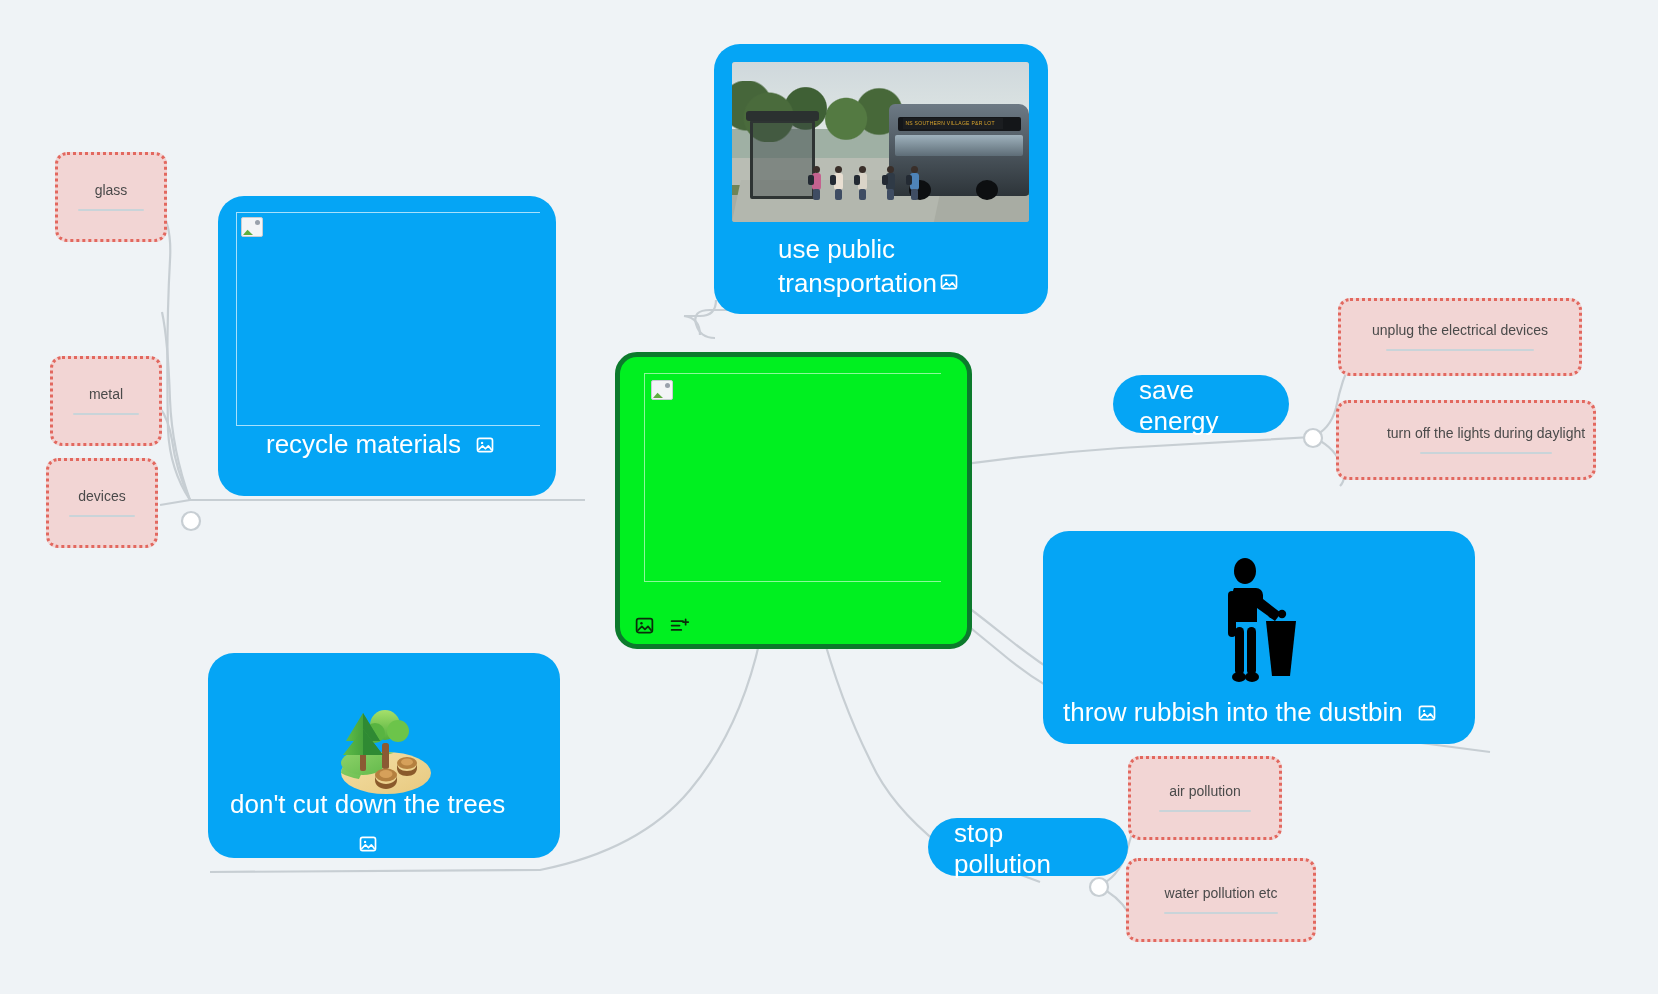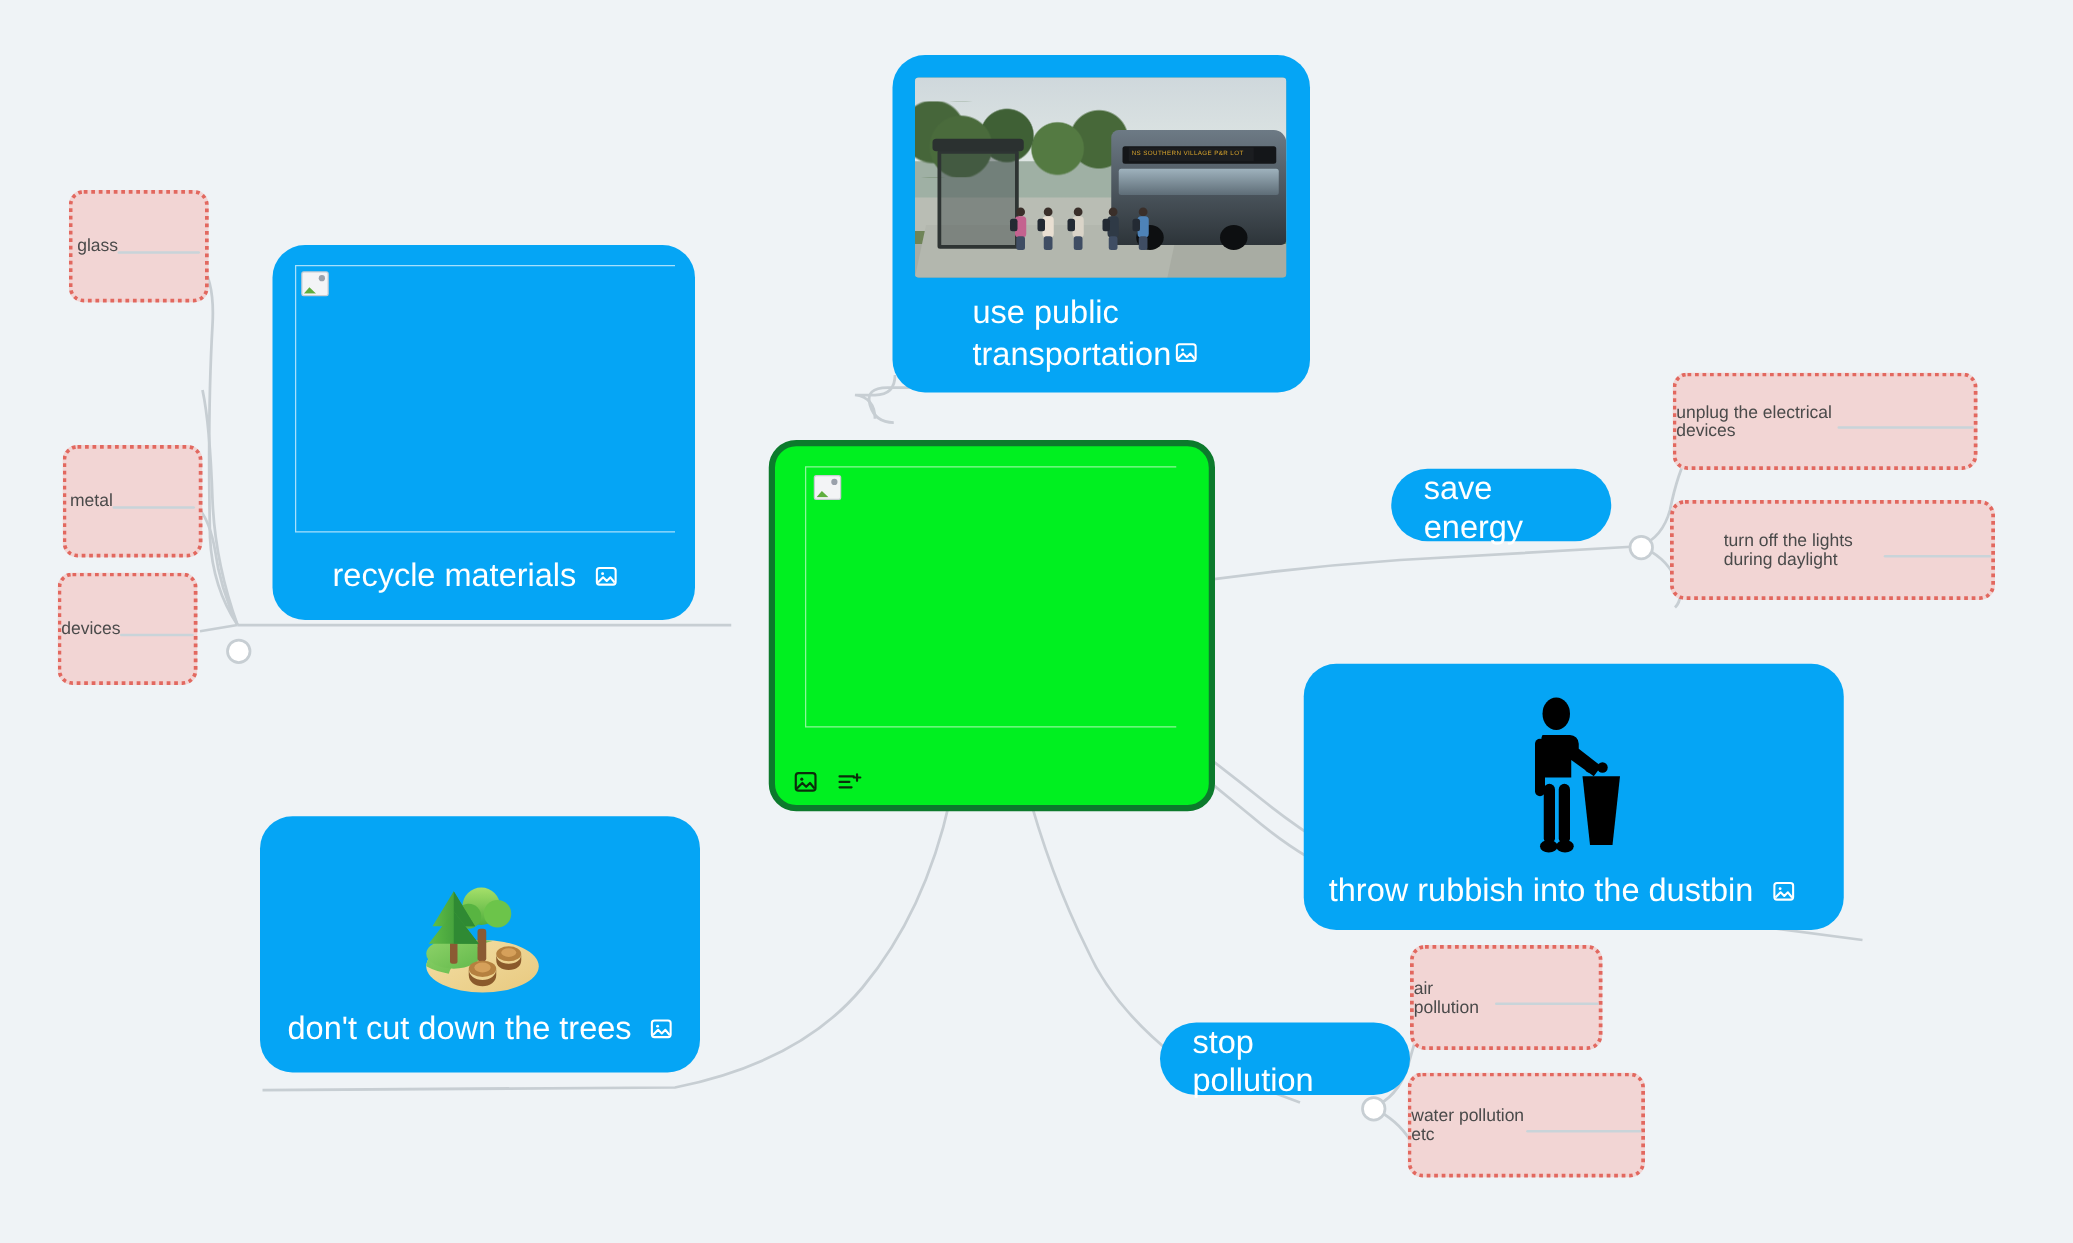--- a/index.html
+++ b/index.html
@@ -30,21 +30,21 @@
     background:#05a5f5;border-radius:999px;color:#fff;
     display:flex;justify-content:center;
     font-size:26px;padding:0 26px;
   }
 
   
   .leaf{
     background:#f2d5d4;
     border:3px dotted #e2685f;
     border-radius:12px;
-    display:flex;flex-direction:row;align-items:center;justify-content:center;
+    display:flex;flex-direction:column;align-items:center;justify-content:center;
     color:#4a4a4a;font-size:14px;
   }
   .leaf .leaf-text{line-height:1.1;}
   .leaf .leaf-rule{
     width:62%;height:2px;background:#c9d4d9;margin-top:10px;border-radius:2px;
   }
 
   
   .central{
     background:#00f020;
@@ -193,21 +193,21 @@
           <path d="M19 5v6M16 8h6" stroke-width="2"></path>
         </svg>
       </span>
     </div>
   </div>
 
   <div class="node card" style="left:218px;top:196px;width:338px;height:300px;">
     <div class="imgframe">
       <span class="broken" style="position:absolute;left:4px;top:4px;"></span>
     </div>
-    <div class="label" style="position:absolute;left:48px;bottom:20px;">
+    <div class="label" style="position:absolute;left:48px;bottom:36px;">
       <span>recycle materials</span>
       <span class="iconimg">
         <svg width="20" height="20" viewBox="0 0 24 24" fill="none" stroke="#ffffff" stroke-width="2">
           <rect x="3" y="4" width="18" height="16" rx="2.5"></rect>
           <circle cx="8.5" cy="9.5" r="1.4" fill="#ffffff" stroke="none"></circle>
           <path d="M4 18l5-5 3.5 3.5L16 13l4 5" stroke-linejoin="round"></path>
         </svg>
       </span>
     </div>
   </div>
@@ -382,21 +382,21 @@
           <path d="M68 72c0 5 4 8 10 8s10-3 10-8v5c0 5-4 8-10 8s-10-3-10-8z" fill="#8a5a2b"></path>
           <ellipse cx="78" cy="71" rx="6" ry="3.5" fill="#d6a05a"></ellipse>
         </g>
         <g>
           <ellipse cx="57" cy="84" rx="11" ry="6.5" fill="#b5803f"></ellipse>
           <path d="M46 84c0 5.5 5 9 11 9s11-3.5 11-9v5c0 5.5-5 9-11 9s-11-3.5-11-9z" fill="#8a5a2b"></path>
           <ellipse cx="57" cy="83" rx="6.5" ry="4" fill="#d6a05a"></ellipse>
         </g>
       </svg>
     </div>
-    <div class="label" style="position:absolute;left:22px;bottom:20px;">
+    <div class="label" style="position:absolute;left:22px;bottom:4px;flex-direction:column;">
       <span>don't cut down the trees</span>
       <span class="iconimg">
         <svg width="20" height="20" viewBox="0 0 24 24" fill="none" stroke="#ffffff" stroke-width="2">
           <rect x="3" y="4" width="18" height="16" rx="2.5"></rect>
           <circle cx="8.5" cy="9.5" r="1.4" fill="#ffffff" stroke="none"></circle>
           <path d="M4 18l5-5 3.5 3.5L16 13l4 5" stroke-linejoin="round"></path>
         </svg>
       </span>
     </div>
   </div>

